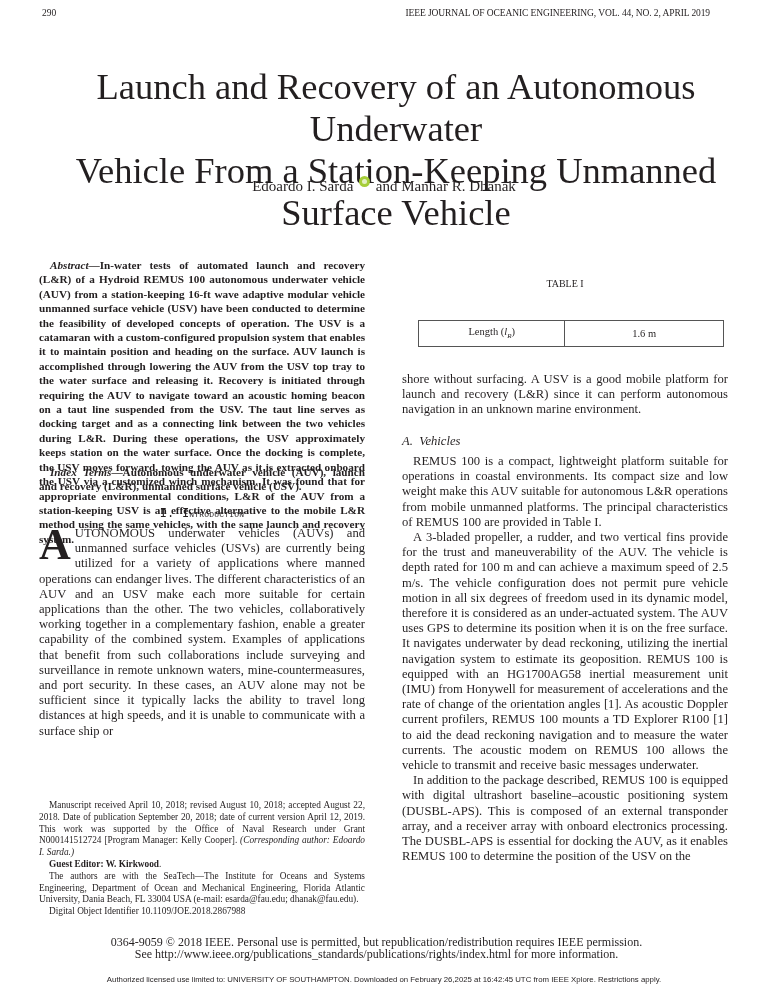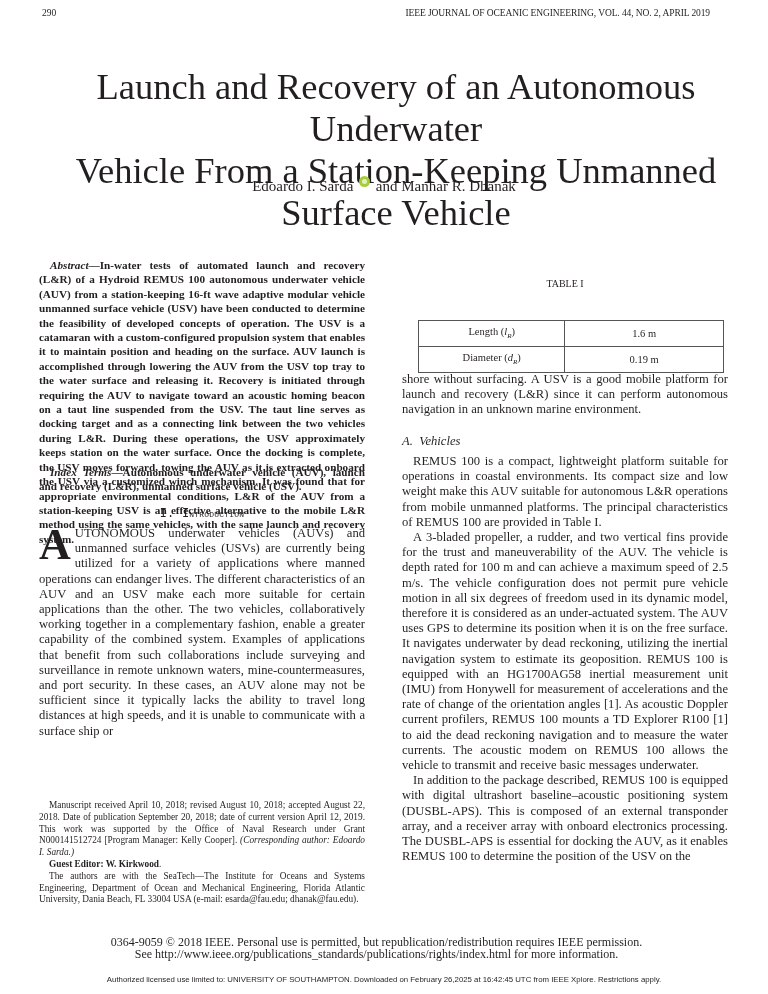--- a/index.html
+++ b/index.html
@@ -66,35 +66,32 @@
 </div>
 
 <div class="abs col-left just body-text intro">
   <span class="dropcap">A</span><span>UTONOMOUS underwater vehicles (AUVs) and unmanned surface vehicles (USVs) are currently being utilized for a variety of applications where manned operations can endanger lives. The different characteristics of an AUV and an USV make each more suitable for certain applications than the other. The two vehicles, collaboratively working together in a complementary fashion, enable a greater capability of the combined system. Examples of applications that benefit from such collaborations include surveying and surveillance in remote unknown waters, mine-countermeasures, and port security. In these cases, an AUV alone may not be sufficient since it typically lacks the ability to travel long distances at high speeds, and it is unable to communicate with a surface ship or</span>
 </div>
 
 <div class="abs col-left just fn">
   <p><span>Manuscript received April 10, 2018; revised August 10, 2018; accepted August 22, 2018. Date of publication September 20, 2018; date of current version April 12, 2019. This work was supported by the Office of Naval Research under Grant N000141512724 [Program Manager: Kelly Cooper]. </span><i>(Corresponding author: Edoardo I. Sarda.)</i></p>
   <p><b>Guest Editor: W. Kirkwood</b>.</p>
   <p>The authors are with the SeaTech—The Institute for Oceans and Systems Engineering, Department of Ocean and Mechanical Engineering, Florida Atlantic University, Dania Beach, FL 33004 USA (e-mail: esarda@fau.edu; dhanak@fau.edu).</p>
+  <p>Digital Object Identifier 10.1109/JOE.2018.2867988</p>
 </div>
 
 <div class="abs col-right table-cap">
   <div>TABLE I</div>
 </div>
 
 <table class="abs tbl">
   <tbody>
       <tr>
     <td><span>Length</span> (<i>l</i><sub style="font-size:7px"><i>R</i></sub>)</td>
     <td>1.6 m</td>
-  </tr>
-  <tr>
-    <td><span>Diameter</span> (<i>d</i><sub style="font-size:7px"><i>R</i></sub>)</td>
-    <td>0.19 m</td>
   </tr>
 </tbody>
   </table>
 
 <p class="abs col-right just body-text rtext1">shore without surfacing. A USV is a good mobile platform for launch and recovery (L&amp;R) since it can perform autonomous navigation in an unknown marine environment.</p>
 
 <div class="abs col-right subsec">
   <span>A.</span>&nbsp;
   <span>Vehicles</span>
 </div>

